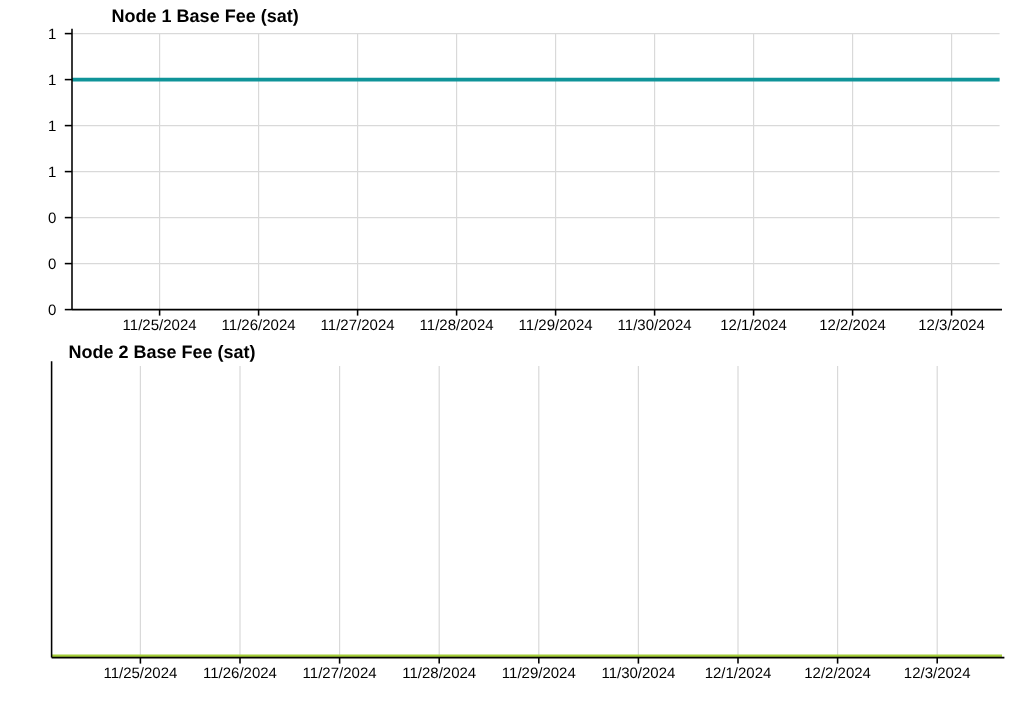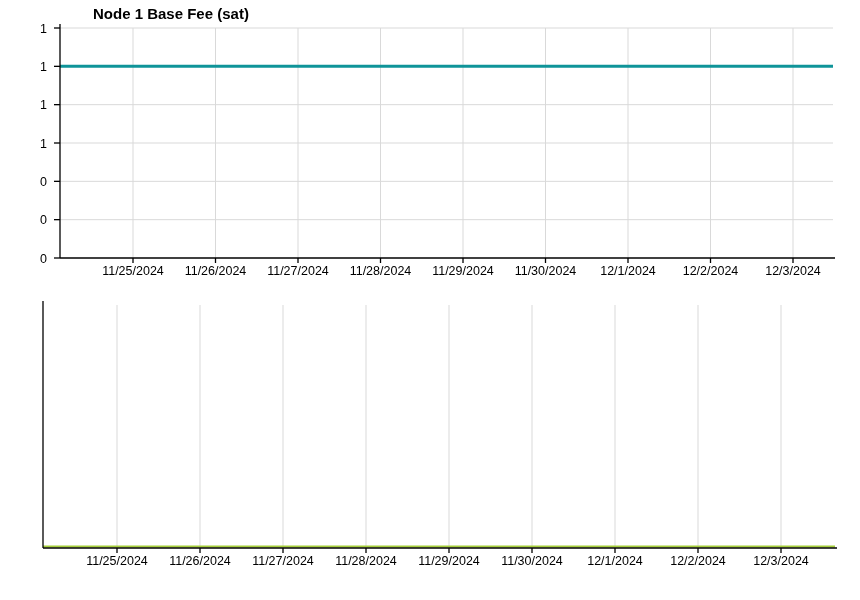--- a/index.html
+++ b/index.html
@@ -112,13 +112,14 @@
       <line x1="532" y1="548" x2="532" y2="553" stroke="#000000" stroke-width="1.3"></line>
       <text x="532" y="565" text-anchor="middle" font-size="12.5px" fill="#000000">11/30/2024</text>
       <line x1="615" y1="548" x2="615" y2="553" stroke="#000000" stroke-width="1.3"></line>
       <text x="615" y="565" text-anchor="middle" font-size="12.5px" fill="#000000">12/1/2024</text>
       <line x1="698" y1="548" x2="698" y2="553" stroke="#000000" stroke-width="1.3"></line>
       <text x="698" y="565" text-anchor="middle" font-size="12.5px" fill="#000000">12/2/2024</text>
       <line x1="781" y1="548" x2="781" y2="553" stroke="#000000" stroke-width="1.3"></line>
       <text x="781" y="565" text-anchor="middle" font-size="12.5px" fill="#000000">12/3/2024</text>
     </svg>
   <div class="chart-title t0">Node 1 Base Fee (sat)</div>
+  <div class="chart-title t1">Node 2 Base Fee (sat)</div>
 </div>
 
 </body></html>

